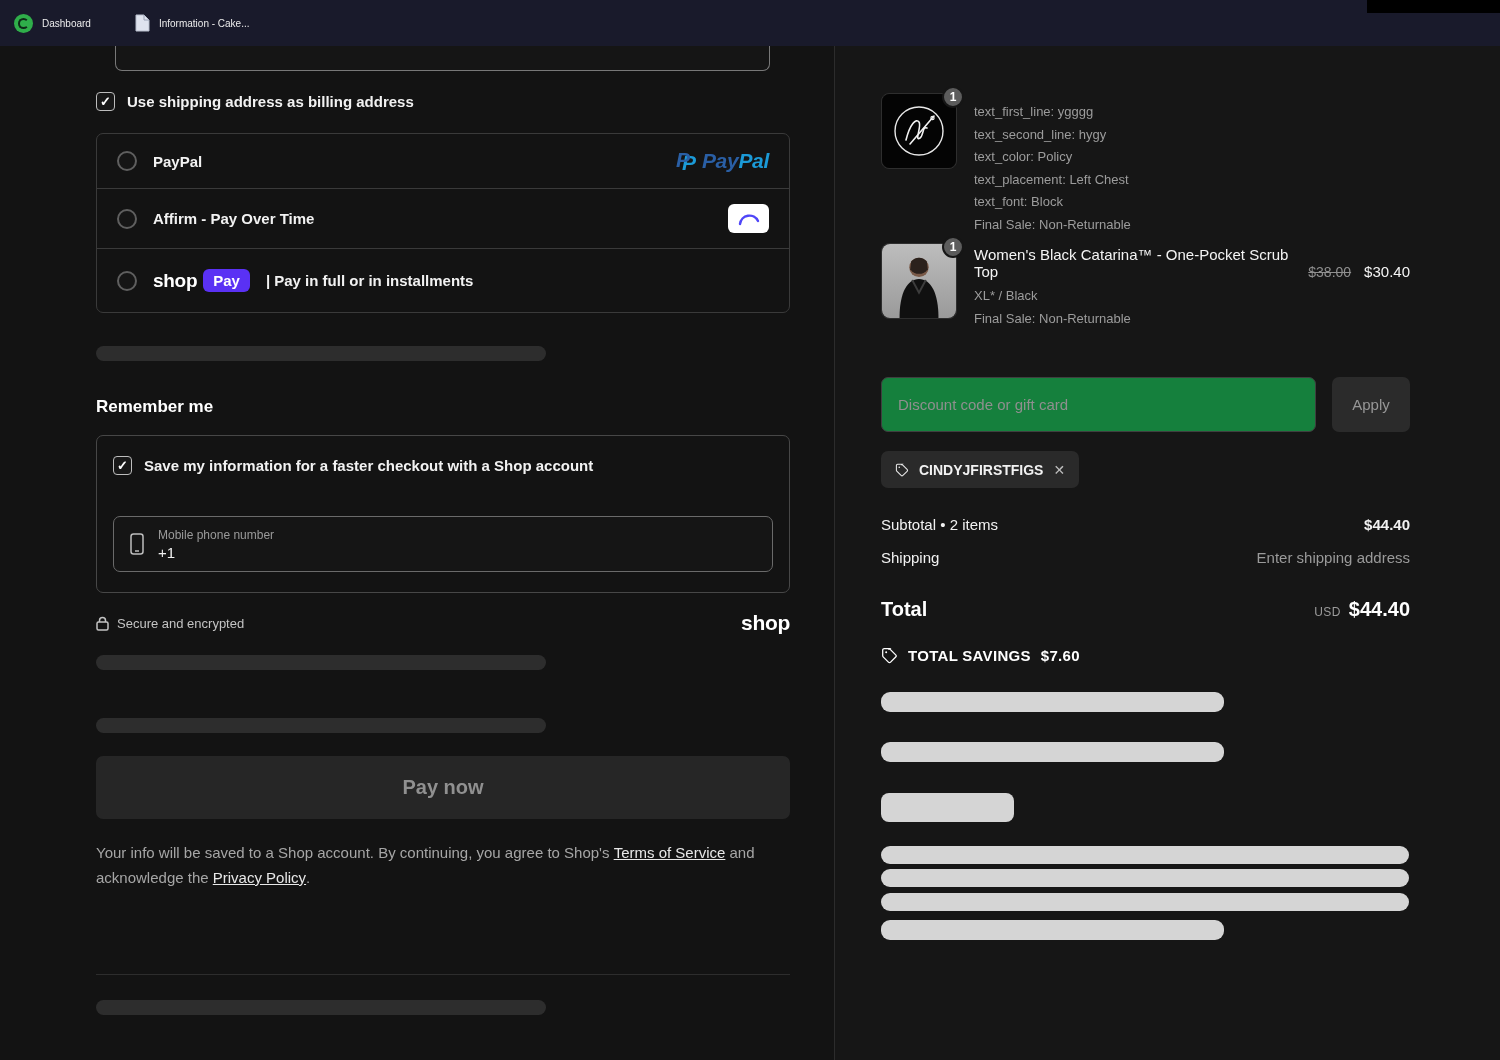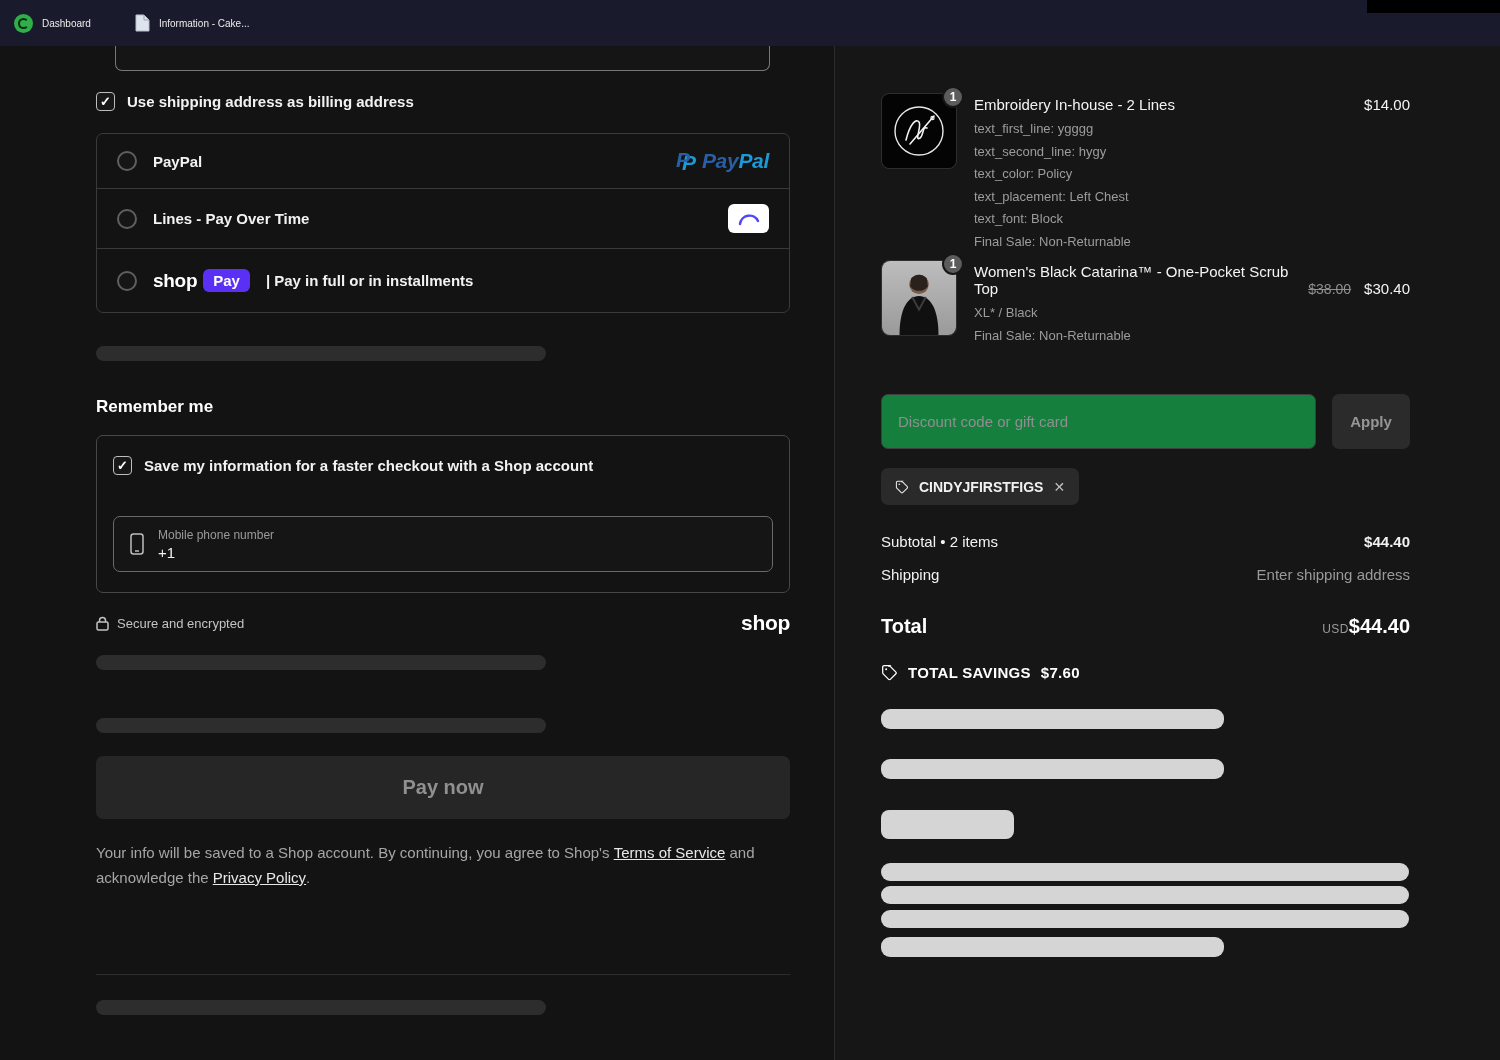--- a/index.html
+++ b/index.html
@@ -122,37 +122,37 @@
   .tag-line { display:flex; align-items:center; gap:6px; font-size:13px; color:#9c9c9c; line-height:19px; margin-top:2px; }
   .tag-svg { width:14px; height:14px; flex:0 0 auto; }
   .discount-row { margin-top:47px; display:flex; }
   .discount-input {
     flex:1; height:55px; background:#15803d; border:1px solid #3f3f3f; border-radius:7px;
     color:#e0e0e0; font-size:15px; padding:0 16px; font-family:"Liberation Sans", sans-serif;
   }
   .discount-input::placeholder { color:#8f8f8f; }
   .apply-btn {
     width:78px; height:55px; margin-left:16px; background:#2b2b2b; border:none; border-radius:7px;
-    color:#969696; font-size:15px; font-weight:700; font-family:"Liberation Sans", sans-serif; cursor:pointer;
+    color:#969696; font-size:15px; font-weight:400; font-family:"Liberation Sans", sans-serif; cursor:pointer;
   }
   .chip {
     margin-top:19px; display:inline-flex; align-items:center; gap:10px;
     background:#2a2a2a; border-radius:7px; padding:9px 14px; height:37px;
   }
   .chip-text { font-size:14px; font-weight:600; color:#f2f2f2; }
   .chip-close { color:#bdbdbd; font-size:14px; cursor:pointer; }
   .sum-row { display:flex; justify-content:space-between; align-items:baseline; }
   .subtotal-row { margin-top:28px; }
   .shipping-row { margin-top:16px; }
   .sum-label { font-size:15px; font-weight:500; color:#f2f2f2; }
   .sum-value { font-size:15px; font-weight:600; color:#f2f2f2; }
   .sum-muted { font-size:15px; color:#9a9a9a; font-weight:400; }
   .total-row { margin-top:32px; }
   .total-label { font-size:20px; font-weight:700; }
-  .total-right { display:flex; align-items:baseline; gap:0; }
+  .total-right { display:flex; align-items:baseline; gap:8px; }
   .currency { font-size:12px; color:#9b9b9b; letter-spacing:0.4px; }
   .total-value { font-size:20px; font-weight:700; }
   .savings-row { margin-top:26px; display:flex; align-items:center; gap:10px; }
   .savings-row .tag-svg { width:17px; height:17px; color:#fff; }
   .savings-text { font-size:15px; font-weight:700; letter-spacing:0.3px; }
   .rskel { border-radius:9px; }
   .w343 { width:343px; } .w133 { width:133px; } .w528 { width:528px; }
   .h20 { height:20px; } .h29 { height:29px; border-radius:8px; } .h18 { height:18px; }
   .mt28 { margin-top:28px; } .mt30 { margin-top:30px; } .mt31 { margin-top:31px; }
   .mt24 { margin-top:24px; } .mt5 { margin-top:5px; } .mt6 { margin-top:6px; } .mt9 { margin-top:9px; }
@@ -202,21 +202,21 @@
               <span class="pp-icon">
                 <span class="p-light">P</span>
                 <span class="p-dark">P</span>
               </span>
               <span class="pp-word"><span class="pay">Pay</span><span class="pal">Pal</span></span>
             </span>
           </span>
         </div>
         <div class="pm-row h60">
           <span class="radio"></span>
-          <span class="pm-label">Lines - Pay Over Time</span>
+          <span class="pm-label">Affirm - Pay Over Time</span>
           <span class="pm-right">
             <span class="affirm-tile">
               <svg width="26" height="18" viewBox="0 0 26 18">
                   <path d="M4 14 A9.5 9.5 0 0 1 22 11" fill="none" stroke="#4f46f8" stroke-width="2.4" stroke-linecap="round"></path>
                 </svg>
             </span>
           </span>
         </div>
         <div class="pm-row h64">
           <span class="radio"></span>
@@ -283,24 +283,20 @@
           <svg width="54" height="54" viewBox="0 0 54 54">
             <circle cx="27" cy="27" r="24" fill="none" stroke="#e8e8e8" stroke-width="1.4"></circle>
             <path d="M14 36 C18 20, 24 14, 27 18 C30 22, 22 38, 28 34 C32 31, 30 22, 35 24" fill="none" stroke="#f2f2f2" stroke-width="1.6" stroke-linecap="round"></path>
             <line x1="18" y1="40" x2="42" y2="12" stroke="#f2f2f2" stroke-width="1.6" stroke-linecap="round"></line>
             <circle cx="40.5" cy="14" r="1.6" fill="none" stroke="#f2f2f2" stroke-width="1.2"></circle>
           </svg>
         </div>
         <span class="qty-badge">1</span>
       </div>
       <div class="details">
-        <div class="title-row">
-          <span class="p-title">Embroidery In-house - 2 Lines</span>
-          <span class="p-price">$14.00</span>
-        </div>
         <div class="props">
           <span class="prop">text_first_line: ygggg</span>
           <span class="prop">text_second_line: hygy</span>
           <span class="prop">text_color: Policy</span>
           <span class="prop">text_placement: Left Chest</span>
           <span class="prop">text_font: Block</span>
           <span class="prop">Final Sale: Non-Returnable</span>
         </div>
       </div>
     </div>

